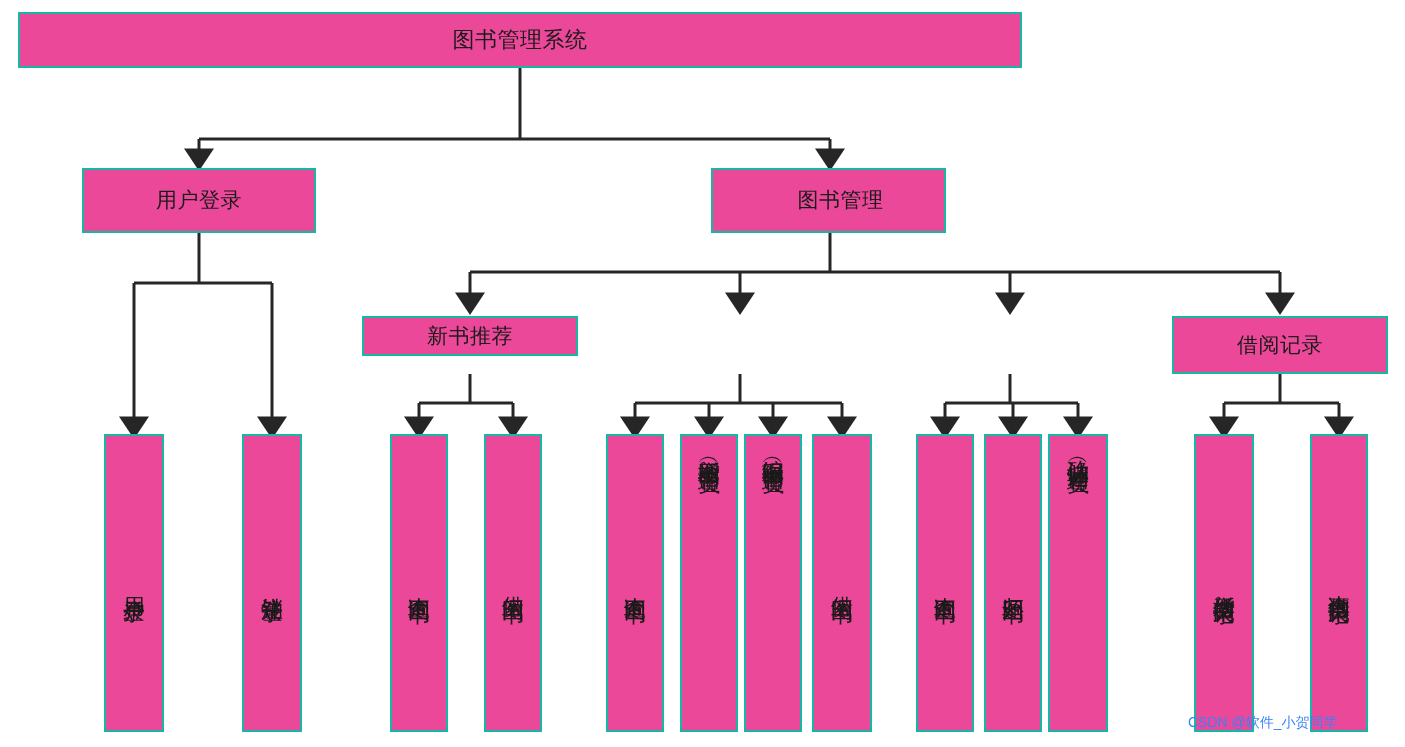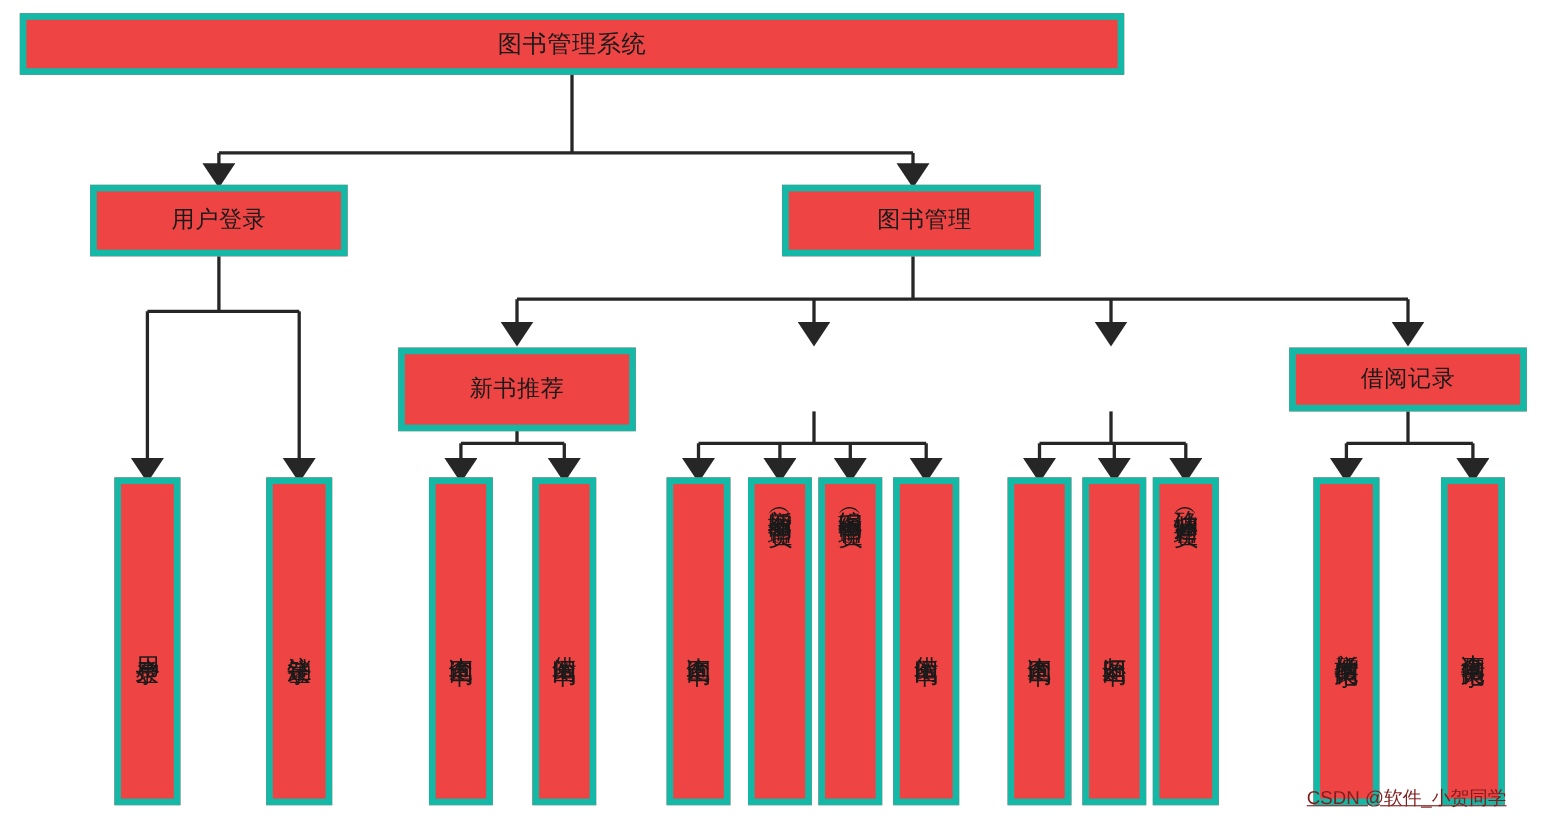--- a/index.html
+++ b/index.html
@@ -21,22 +21,22 @@
     position: absolute;
     left: 0;
     top: 0;
     width: 1405px;
     height: 747px;
     pointer-events: none;
   }
   .node {
     position: absolute;
     box-sizing: border-box;
-    background: #ef4444;
-    border: 6px solid #14b8a6;
+    background: #ec4899;
+    border: 2px solid #14b8a6;
     display: flex;
     align-items: center;
     justify-content: center;
     color: #1a1a1a;
     z-index: 2;
   }
   .node .label {
     display: block;
     text-align: center;
     line-height: 1.18;
@@ -65,25 +65,24 @@
     white-space: nowrap;
   }
   .node.vert.centered {
     align-items: center;
     padding-top: 0;
   }
   .watermark {
     position: absolute;
     left: 1188px;
     top: 714px;
-    font-size: 17px;
-    color: #7f1d1d;
+    font-size: 14px;
+    color: #3b82f6;
     white-space: nowrap;
     z-index: 5;
-    text-decoration: underline;
   }
 </style>
 </head>
 <body>
 
 <div id="canvas">
 
   <svg id="connectors" viewBox="0 0 1405 747" xmlns="http://www.w3.org/2000/svg">
     <defs>
       <marker id="arrow" markerWidth="11" markerHeight="11" refX="1.2" refY="5" orient="auto" markerUnits="strokeWidth">
@@ -139,21 +138,21 @@
   </div>
 
   <div class="node horiz" style="left:82px; top:168px; width:234px; height:65px;">
     <span class="label">用户登录</span>
   </div>
 
   <div class="node horiz" style="left:711px; top:168px; width:235px; height:65px;padding-left:24px;">
     <span class="label">图书管理</span>
   </div>
 
-  <div class="node horiz" style="left:362px; top:316px; width:216px; height:76px;">
+  <div class="node horiz" style="left:362px; top:316px; width:216px; height:40px;">
     <span class="label">新书推荐</span>
   </div>
 
 
 
   <div class="node horiz" style="left:1172px; top:316px; width:216px; height:58px;align-items:center;">
     <span class="label">借阅记录</span>
   </div>
 
   <div class="node vert centered" style="left:104px; top:434px; width:60px; height:298px;">

